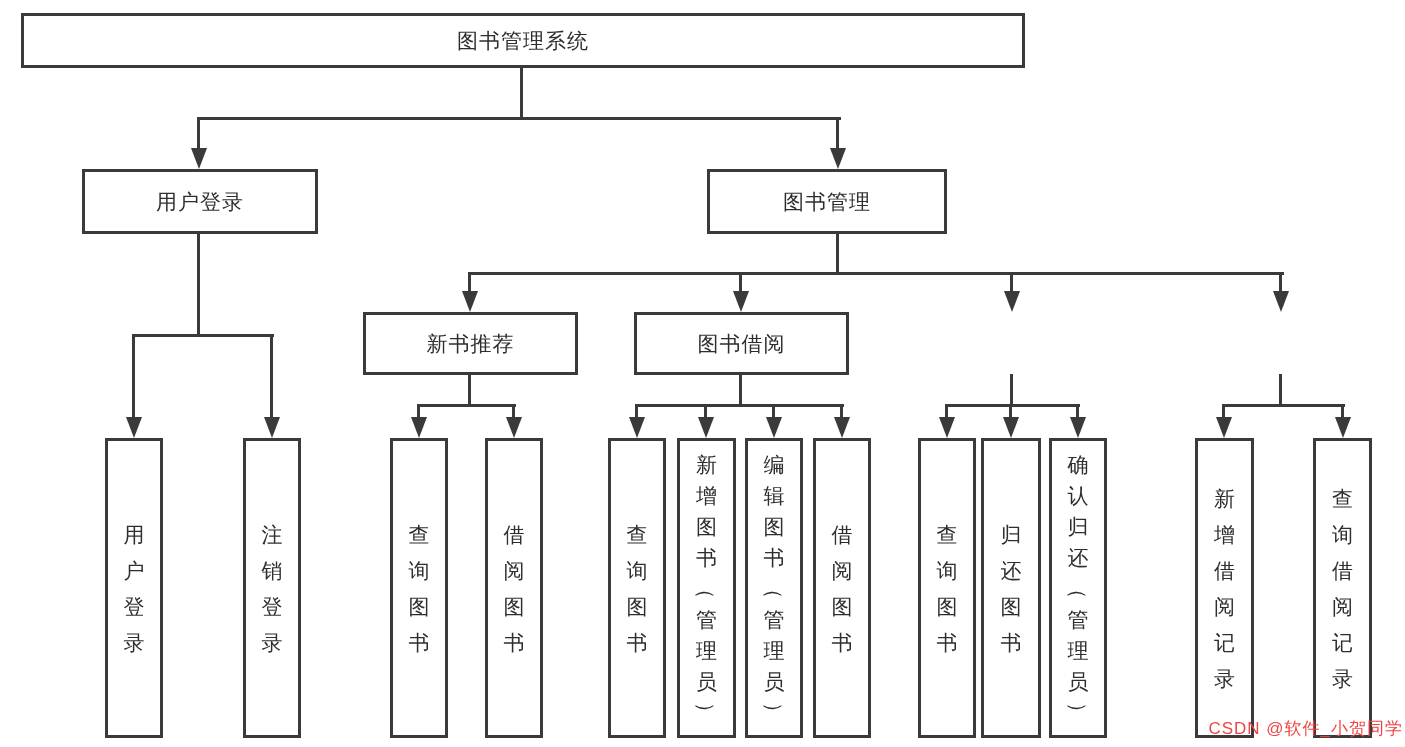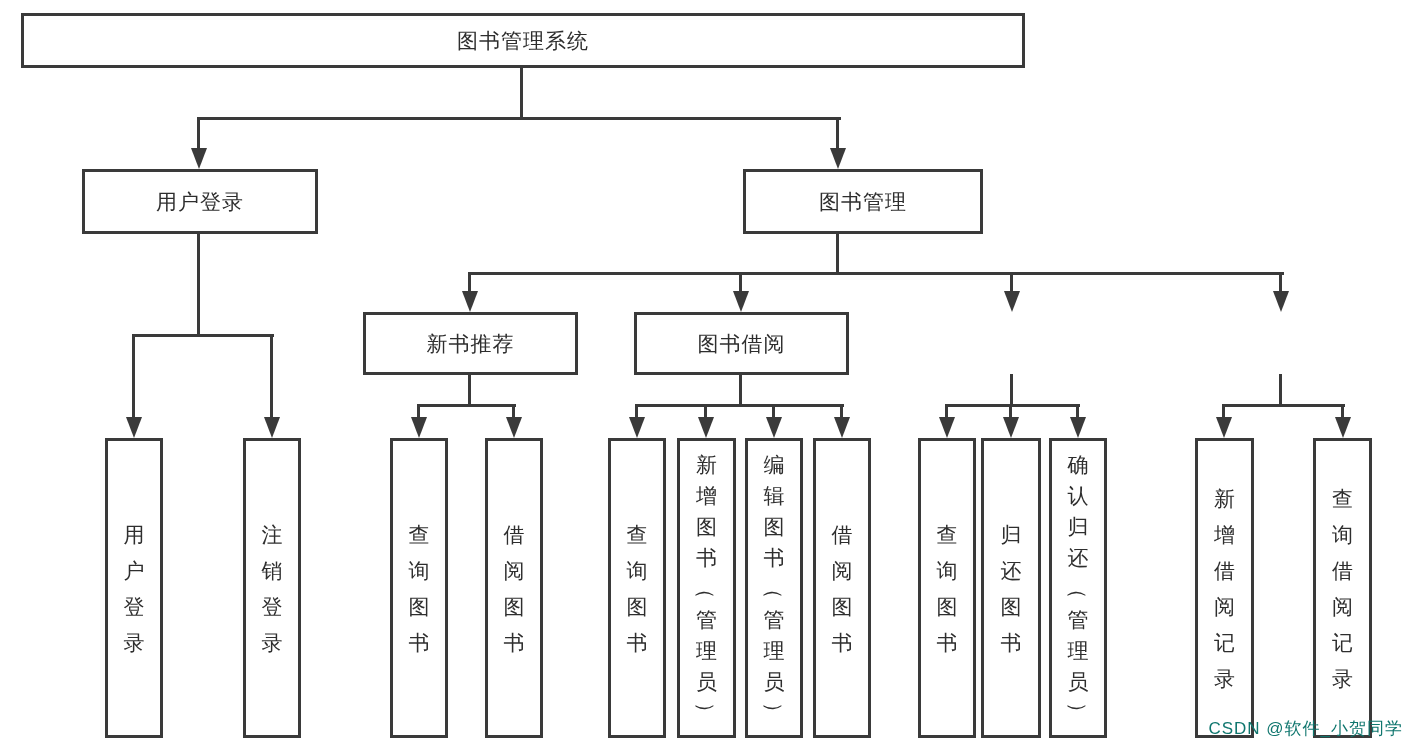--- a/index.html
+++ b/index.html
@@ -38,39 +38,39 @@
   .tri{
     position:absolute;width:0;height:0;
     border-left:8px solid transparent;
     border-right:8px solid transparent;
     border-top:21px solid #3a3a3a;
   }
   .watermark{
     position:absolute;
     top:717px;right:2px;
     font-size:17px;
-    color:#0f766e;
+    color:#ef4444;
     z-index:5;
     letter-spacing:1px;
   }
 </style>
 </head>
 <body>
 
 <div id="canvas">
 
   <div class="box" style="left:21px;top:13px;width:1004px;height:55px;">
     <span>图书管理系统</span>
   </div>
 
   <div class="box" style="left:82px;top:169px;width:236px;height:65px;">
     <span>用户登录</span>
   </div>
 
-  <div class="box" style="left:743px;top:169px;width:240px;height:65px;">
+  <div class="box" style="left:707px;top:169px;width:240px;height:65px;">
     <span>图书管理</span>
   </div>
 
   <div class="box" style="left:363px;top:312px;width:215px;height:63px;">
     <span>新书推荐</span>
   </div>
 
   <div class="box" style="left:634px;top:312px;width:215px;height:63px;">
     <span>图书借阅</span>
   </div>

